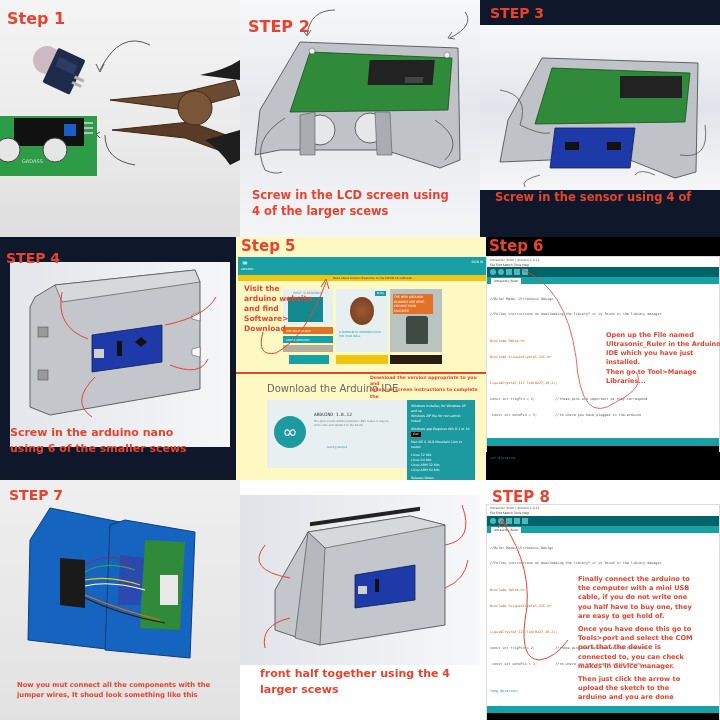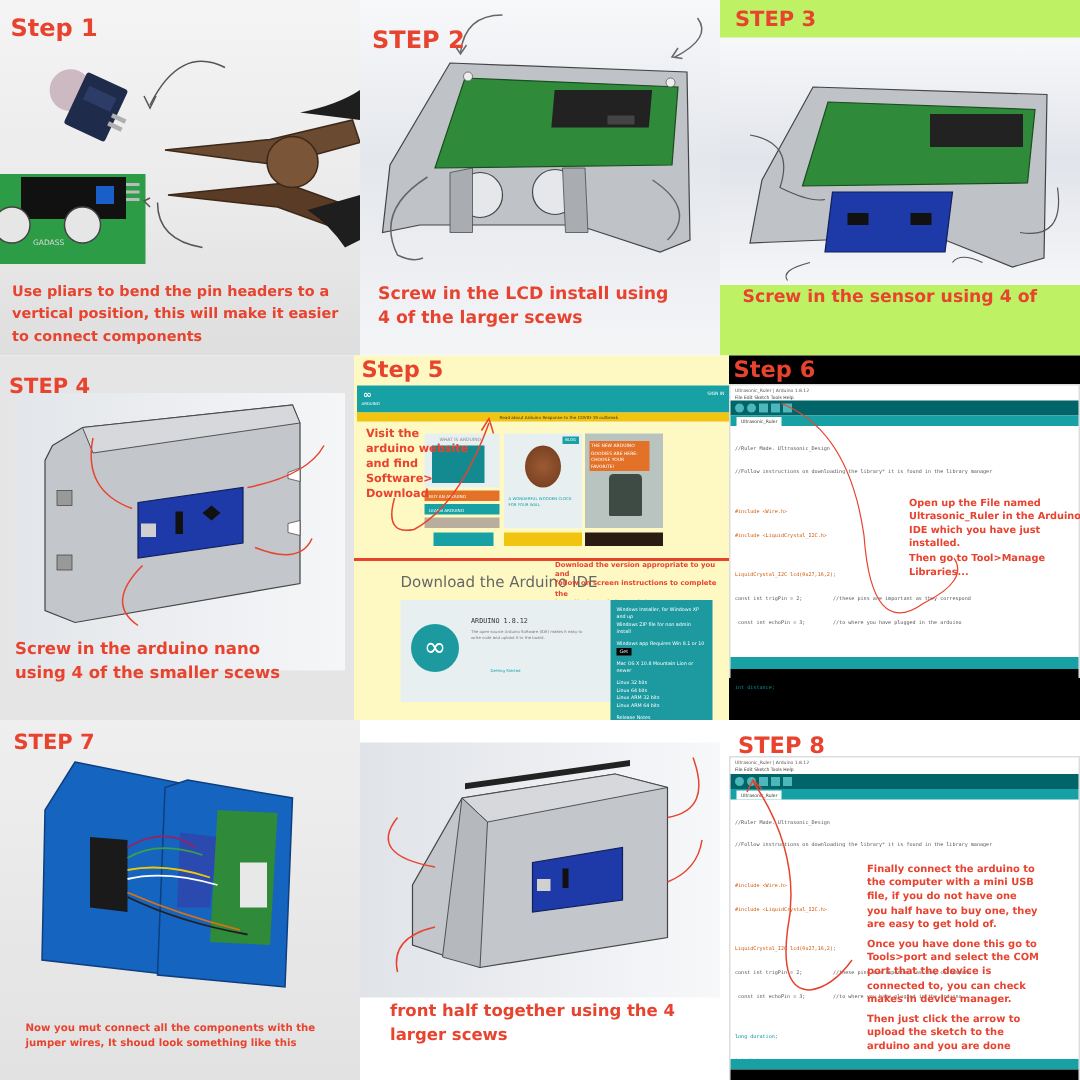--- a/index.html
+++ b/index.html
@@ -8,22 +8,22 @@
 
   .panel { position: absolute; overflow: hidden; }
   .step-title { position: absolute; color: #e8432f; font-weight: bold; font-family: "DejaVu Sans", sans-serif; }
   .caption { position: absolute; color: #e8432f; font-weight: bold; font-family: "DejaVu Sans", sans-serif; }
 
   
   #p1 { left: 0; top: 0; width: 240px; height: 237px; background: linear-gradient(180deg,#f4f4f4 0%,#eaeaea 60%,#dedede 100%); }
   
   .cad { background: linear-gradient(180deg,#f7f8fa 0%, #e4e7ec 45%, #f4f5f7 100%); }
   #p2 { left: 240px; top: 0; width: 240px; height: 237px; }
-  #p3 { left: 480px; top: 0; width: 240px; height: 237px; background: #bef264; }
-  #p4 { left: 0; top: 237px; width: 236px; height: 286px; background: #e5e5e5; }
+  #p3 { left: 480px; top: 0; width: 240px; height: 237px; background: #0f172a; }
+  #p4 { left: 0; top: 237px; width: 236px; height: 286px; background: #0f172a; }
   #p5 { left: 236px; top: 237px; width: 250px; height: 243px; background: #fef9c3; }
   #p6 { left: 486px; top: 237px; width: 266px; height: 243px; background: #000000; }
   #p7 { left: 0; top: 480px; width: 240px; height: 240px; background: linear-gradient(180deg,#efefef,#e2e2e2); }
   #p8 { left: 240px; top: 480px; width: 240px; height: 240px; }
   #p9 { left: 480px; top: 480px; width: 240px; height: 240px; background:#ffffff; }
 
   
   .site-header { position:absolute; background:#17a1a5; }
   .site-banner { position:absolute; background:#f1c40f; }
   .site-nav span { display:inline-block; color:#e9f7f7; font-size:3px; margin-right:5px; }
@@ -67,25 +67,20 @@
     <circle cx="195" cy="108" r="17" fill="#7a5538" stroke="#3d2818" stroke-width="1"></circle>
     <path d="M200 75 Q225 70 240 60 L240 80 Z" fill="#1e1e1e"></path>
     <path d="M205 140 Q220 150 230 165 L240 160 L240 130 Z" fill="#1e1e1e"></path>
 
     <path d="M150 45 Q120 30 100 70" fill="none" stroke="#555" stroke-width="1"></path>
     <path d="M96 64 L100 72 L104 64" fill="none" stroke="#555" stroke-width="1"></path>
     <path d="M135 165 Q105 160 105 135" fill="none" stroke="#555" stroke-width="1"></path>
     <path d="M100 132 L96 134 L100 138" fill="none" stroke="#555" stroke-width="1"></path>
   </svg>
   <div class="step-title" style="left:7px;top:9px;font-size:16px;">Step 1</div>
-  <div class="caption" style="left:8px;top:187px;font-size:9.6px;line-height:15px;">
-    <div>Use pliars to bend the pin headers to a</div>
-    <div>vertical position, this will make it easier</div>
-    <div>to connect components</div>
-  </div>
 </div>
 
 <div class="panel cad" id="p2">
   <svg width="240" height="237" style="position:absolute;left:0;top:0">
     <polygon points="60,42 218,48 220,160 200,168 145,150 40,150 15,155 20,110" fill="#bfc2c6" stroke="#444" stroke-width="0.8"></polygon>
     <polygon points="70,52 212,58 208,110 50,112" fill="#2f8a3a" stroke="#1a4d20" stroke-width="0.8"></polygon>
     <rect x="135" y="60" width="65" height="25" fill="#222" transform="skewX(-5)"></rect>
     <rect x="165" y="77" width="18" height="6" fill="#444"></rect>
     <circle cx="80" cy="130" r="15" fill="#e5e7ea" stroke="#444" stroke-width="0.8"></circle>
     <circle cx="130" cy="128" r="15" fill="#e5e7ea" stroke="#444" stroke-width="0.8"></circle>
@@ -95,21 +90,21 @@
     <circle cx="207" cy="55" r="3" fill="#eee" stroke="#555" stroke-width="0.5"></circle>
     <path d="M95 10 Q70 10 67 35" fill="none" stroke="#666" stroke-width="1"></path>
     <path d="M63 30 L67 36 L71 30" fill="none" stroke="#666" stroke-width="1"></path>
     <path d="M225 12 Q235 25 210 38" fill="none" stroke="#666" stroke-width="1"></path>
     <path d="M212 32 L208 38 L215 39" fill="none" stroke="#666" stroke-width="1"></path>
     <path d="M45 118 Q10 140 25 170 Q35 175 42 172" fill="none" stroke="#666" stroke-width="1"></path>
     <path d="M195 120 Q225 140 205 160" fill="none" stroke="#666" stroke-width="1"></path>
   </svg>
   <div class="step-title" style="left:8px;top:2px;font-size:16px;margin-top:15px;">STEP 2</div>
   <div class="caption" style="left:12px;top:187px;font-size:11.5px;line-height:16px;">
-    <div>Screw in the LCD install using</div>
+    <div>Screw in the LCD screen using</div>
     <div>4 of the larger scews</div>
   </div>
 </div>
 
 <div class="panel" id="p3">
   <div style="position:absolute;left:0;top:25px;width:240px;height:165px;background:linear-gradient(180deg,#f7f8fa,#e1e4ea 50%,#f5f6f8);"></div>
   <svg width="240" height="237" style="position:absolute;left:0;top:0">
     <polygon points="62,58 218,63 216,172 195,178 150,160 70,160 20,162 28,120" fill="#bfc2c6" stroke="#444" stroke-width="0.8"></polygon>
     <polygon points="72,68 210,73 205,122 55,124" fill="#2f8a3a" stroke="#1a4d20" stroke-width="0.8"></polygon>
     <rect x="140" y="76" width="62" height="22" fill="#222"></rect>
@@ -141,21 +136,21 @@
     <rect x="38" y="90" width="10" height="10" fill="#999" stroke="#444" stroke-width="0.5"></rect>
     <rect x="38" y="133" width="10" height="10" fill="#999" stroke="#444" stroke-width="0.5"></rect>
     <path d="M62 55 Q55 90 88 102" fill="none" stroke="#e8432f" stroke-width="1"></path>
     <path d="M216 60 Q205 80 165 88" fill="none" stroke="#e8432f" stroke-width="1"></path>
     <path d="M208 122 Q200 140 170 128" fill="none" stroke="#e8432f" stroke-width="1"></path>
     <path d="M92 180 Q70 165 95 140" fill="none" stroke="#e8432f" stroke-width="1"></path>
   </svg>
   <div class="step-title" style="left:6px;top:13px;font-size:14px;">STEP 4</div>
   <div class="caption" style="left:10px;top:188px;font-size:11px;line-height:16px;">
     <div>Screw in the arduino nano</div>
-    <div>using 4 of the smaller scews</div>
+    <div>using 6 of the smaller scews</div>
   </div>
 </div>
 
 <div class="panel" id="p5">
   <div class="step-title" style="left:5px;top:0px;font-size:15px;">Step 5</div>
 
   <div class="site-header" style="left:2px;top:20px;width:248px;height:18px;">
     <div style="position:absolute;left:4px;top:2px;color:#fff;font-size:7px;font-weight:bold;">∞</div>
     <div style="position:absolute;left:3px;top:11px;color:#fff;font-size:2.6px;">ARDUINO</div>
     <div class="site-nav" style="position:absolute;left:85px;top:10px;">
@@ -417,21 +412,21 @@
       
       
       
     </div>
     <div class="ide-foot" style="top:201px;height:7px;"></div>
     <div class="ide-cons" style="top:208px;height:8px;"></div>
   </div>
   <div class="caption" style="left:98px;top:95px;font-size:6.6px;line-height:9.2px;">
     <div>Finally connect the arduino to</div>
     <div>the computer with a mini USB</div>
-    <div>file, if you do not have one</div>
+    <div>cable, if you do not write one</div>
     <div>you half have to buy one, they</div>
     <div>are easy to get hold of.</div>
   </div>
   <div class="caption" style="left:98px;top:145px;font-size:6.6px;line-height:9.2px;">
     <div>Once you have done this go to</div>
     <div>Tools&gt;port and select the COM</div>
     <div>port that the device is</div>
     <div>connected to, you can check</div>
     <div>makes in device manager.</div>
   </div>

